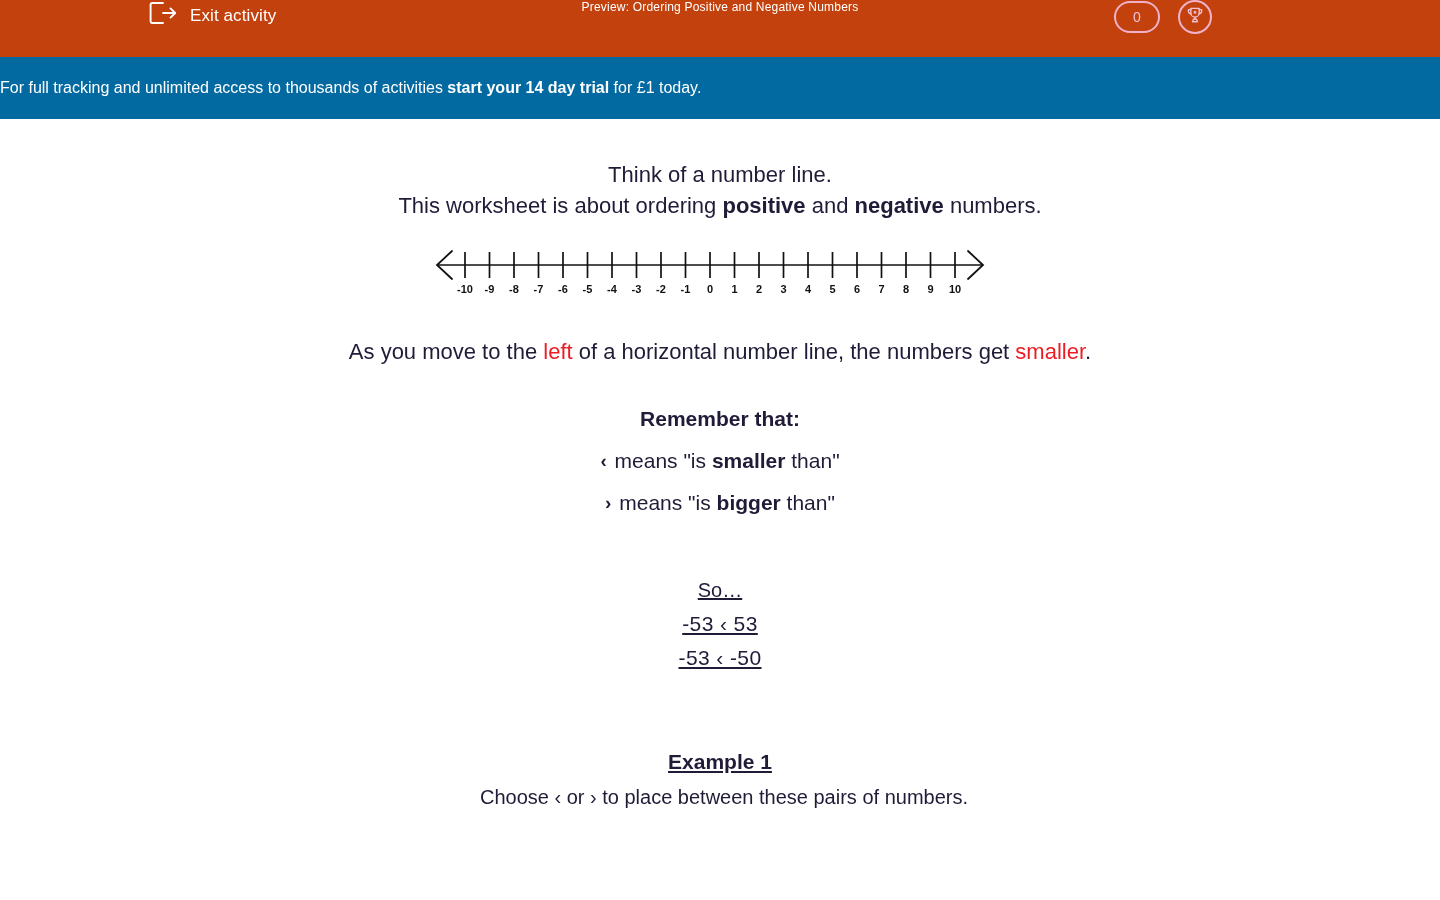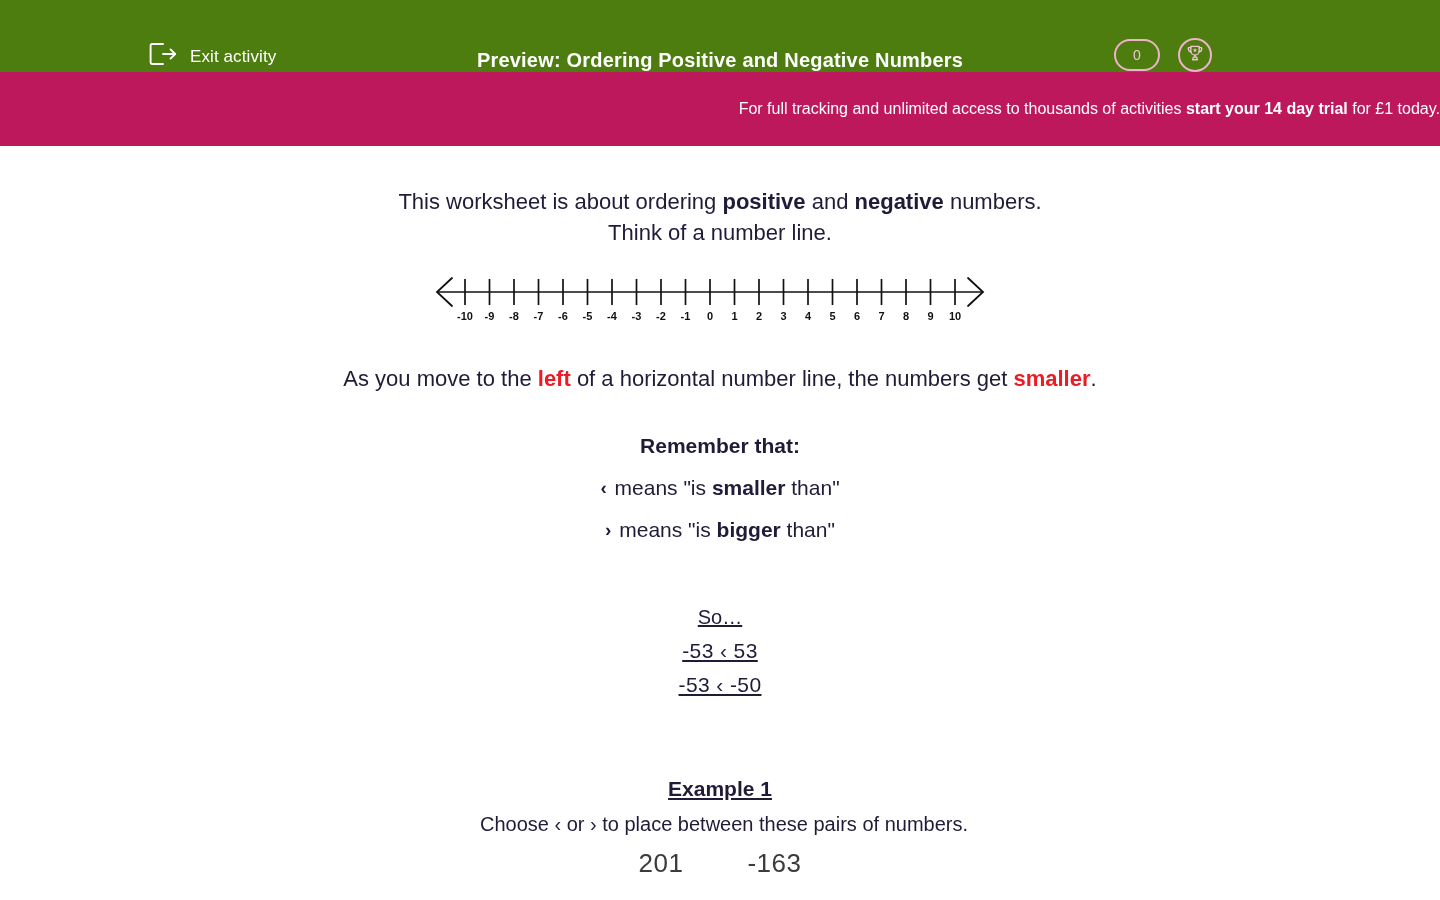--- a/index.html
+++ b/index.html
@@ -10,44 +10,44 @@
     width: 1440px;
     height: 900px;
     overflow: hidden;
     background: #ffffff;
     font-family: "Liberation Sans", sans-serif;
   }
 
   
   .app-header {
     position: relative;
-    height: 72px;
-    background: #4d7c0f;
-    display: flex;
-    align-items: flex-end;
+    height: 57px;
+    background: #c2410c;
+    display: flex;
+    align-items: flex-start;
     padding: 0 36px;
   }
   .exit-activity {
     display: flex;
     align-items: center;
     gap: 12px;
     color: #ffffff;
     font-size: 17px;
     cursor: pointer;
     letter-spacing: .1px;
     margin-left: 112px;
   }
   .exit-icon { display: block; }
   .header-title {
     position: absolute;
     left: 0; right: 0;
     text-align: center;
     color: #ffffff;
-    font-size: 20px;
-    font-weight: bold;
+    font-size: 12px;
+    font-weight: normal;
     letter-spacing: .2px;
     pointer-events: none;
   }
   .header-right {
     position: absolute;
     right: 228px;
     display: flex;
     align-items: center;
     gap: 18px;
   }
@@ -70,26 +70,26 @@
     border: 2px solid #f0b2cb;
     border-radius: 50%;
     display: flex;
     align-items: center;
     justify-content: center;
     cursor: pointer;
   }
 
   
   .trial-banner {
-    height: 74px;
-    background: #be185d;
+    height: 62px;
+    background: #0369a1;
     color: #ffffff;
     display: flex;
     align-items: center;
-    justify-content: flex-end;
+    justify-content: flex-start;
     font-size: 16px;
   }
   .trial-banner b { font-weight: bold; }
 
   
   .worksheet {
     padding-top: 40px;
     color: #211b38;
     text-align: center;
   }
@@ -106,21 +106,21 @@
     display: flex;
     justify-content: center;
   }
 
   .rule-line {
     margin-top: 36px;
     font-size: 22px;
     color: #211b38;
     line-height: 30px;
   }
-  .red { color: #ed1c24; font-weight: bold; }
+  .red { color: #ed1c24; font-weight: normal; }
 
   .remember-block { margin-top: 40px; }
   .remember-title {
     font-size: 21px;
     font-weight: bold;
     color: #211b38;
     margin-top: 37px;
   }
   .remember-row {
     font-size: 21px;
@@ -206,24 +206,24 @@
 
 <div class="trial-banner">
   <span>
     <span>For full tracking and unlimited access to thousands of activities </span><b>start your 14 day trial</b><span> for £1 today.</span>
   </span>
 </div>
 
 <div class="worksheet">
 
   <div class="intro">
+    <div>Think of a number line.</div>
     <div>
       <span>This worksheet is about ordering </span><b>positive</b><span> and </span><b>negative</b><span> numbers.</span>
     </div>
-    <div>Think of a number line.</div>
   </div>
 
   <div class="numberline-wrap">
     <svg id="numberline-svg" width="580" height="60" viewBox="0 0 580 60">
         <line x1="8" y1="24" x2="552" y2="24" stroke="#111111" stroke-width="1.6"></line>
         <polyline points="22,10 7,24 22,38" fill="none" stroke="#111111" stroke-width="1.8" stroke-linecap="round" stroke-linejoin="miter"></polyline>
         <polyline points="538,10 553,24 538,38" fill="none" stroke="#111111" stroke-width="1.8" stroke-linecap="round" stroke-linejoin="miter"></polyline>
         <line x1="35" y1="11" x2="35" y2="37" stroke="#111111" stroke-width="1.7"></line>
         <text x="35" y="52" fill="#111111" font-size="11" font-weight="bold" font-family="&quot;Liberation Sans&quot;, sans-serif" text-anchor="middle">-10</text>
         <line x1="59.5" y1="11" x2="59.5" y2="37" stroke="#111111" stroke-width="1.7"></line>
@@ -287,18 +287,15 @@
 
   <div class="so-block">
     <div class="so-title">So…</div>
     <div class="so-line">-53 ‹ 53</div>
     <div class="so-line">-53 ‹ -50</div>
   </div>
 
   <div class="example-block">
     <div class="example-title">Example 1</div>
     <div class="example-instruction">Choose ‹ or › to place between these pairs of numbers.</div>
-    <div class="pair-row">
-      <span>201</span><span class="pair-gap"></span><span>-163</span>
-    </div>
   </div>
 
 </div>
 
 </body></html>

